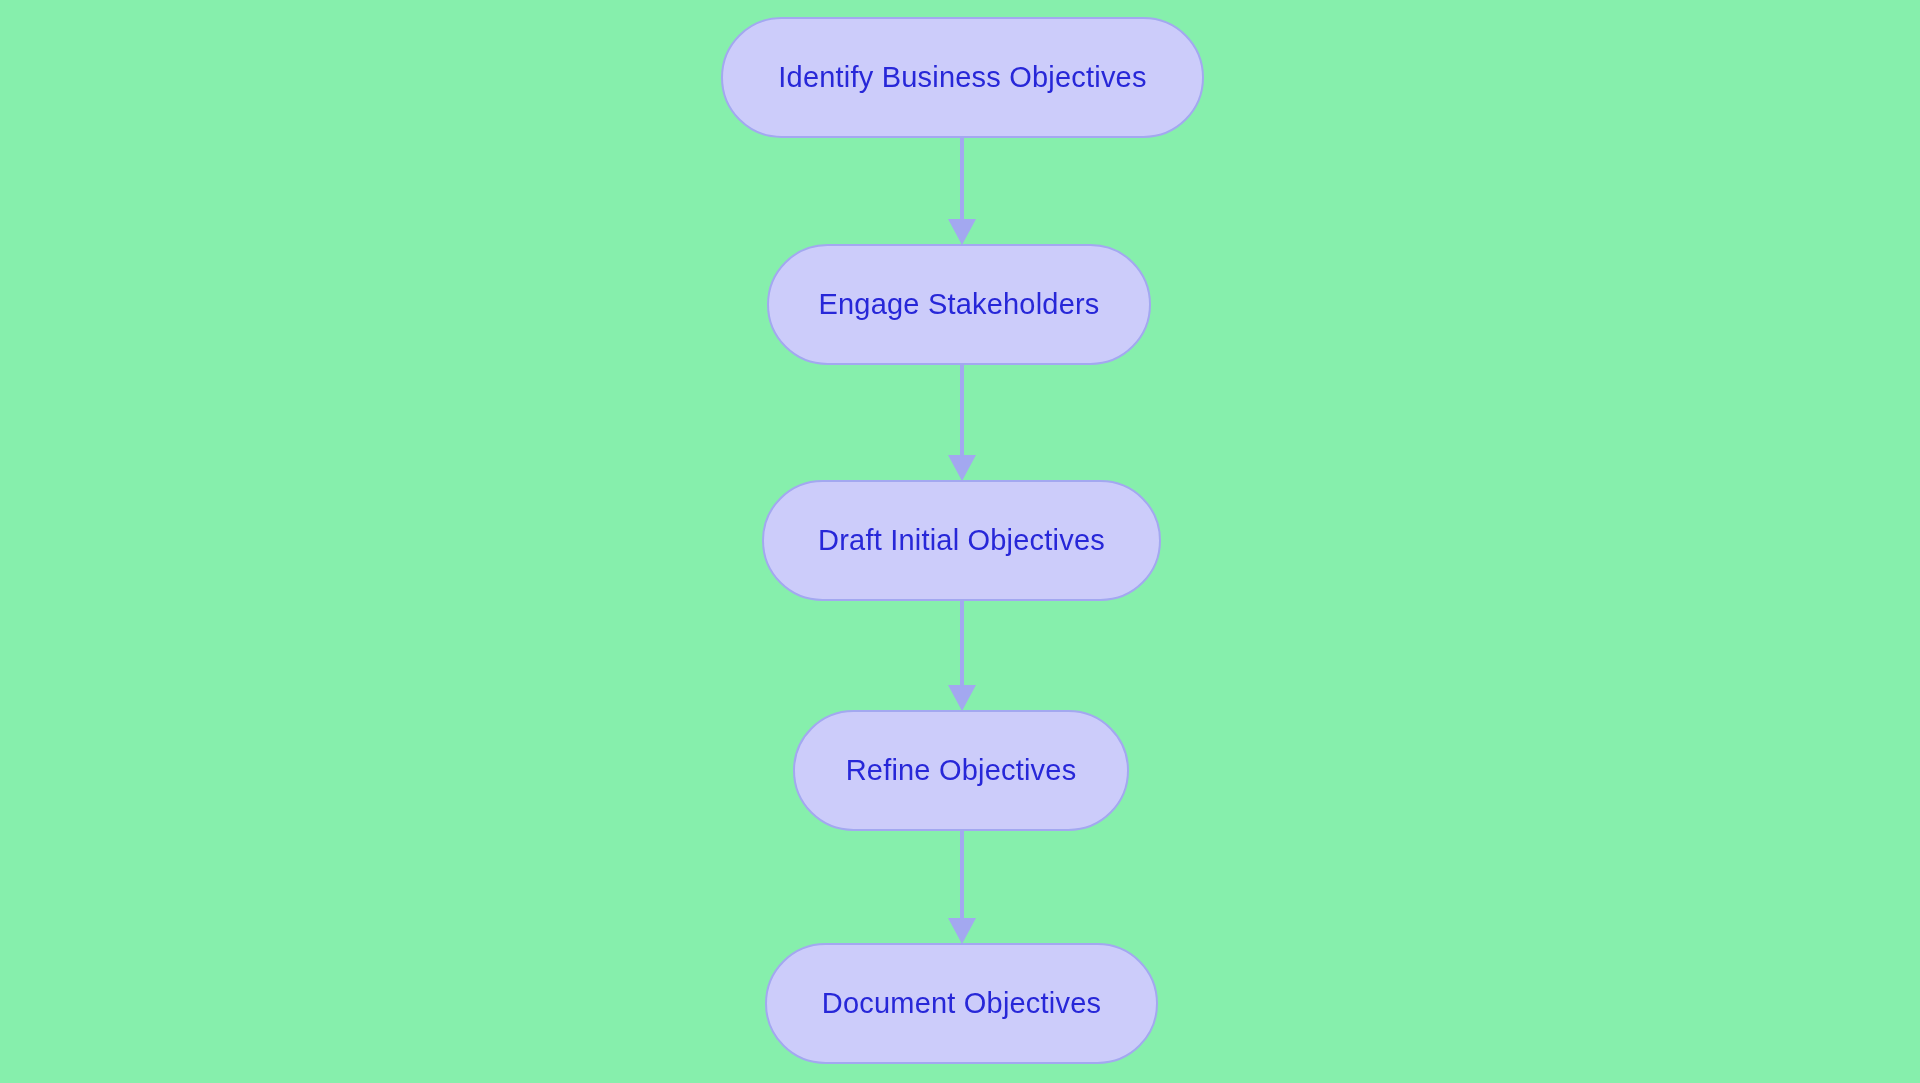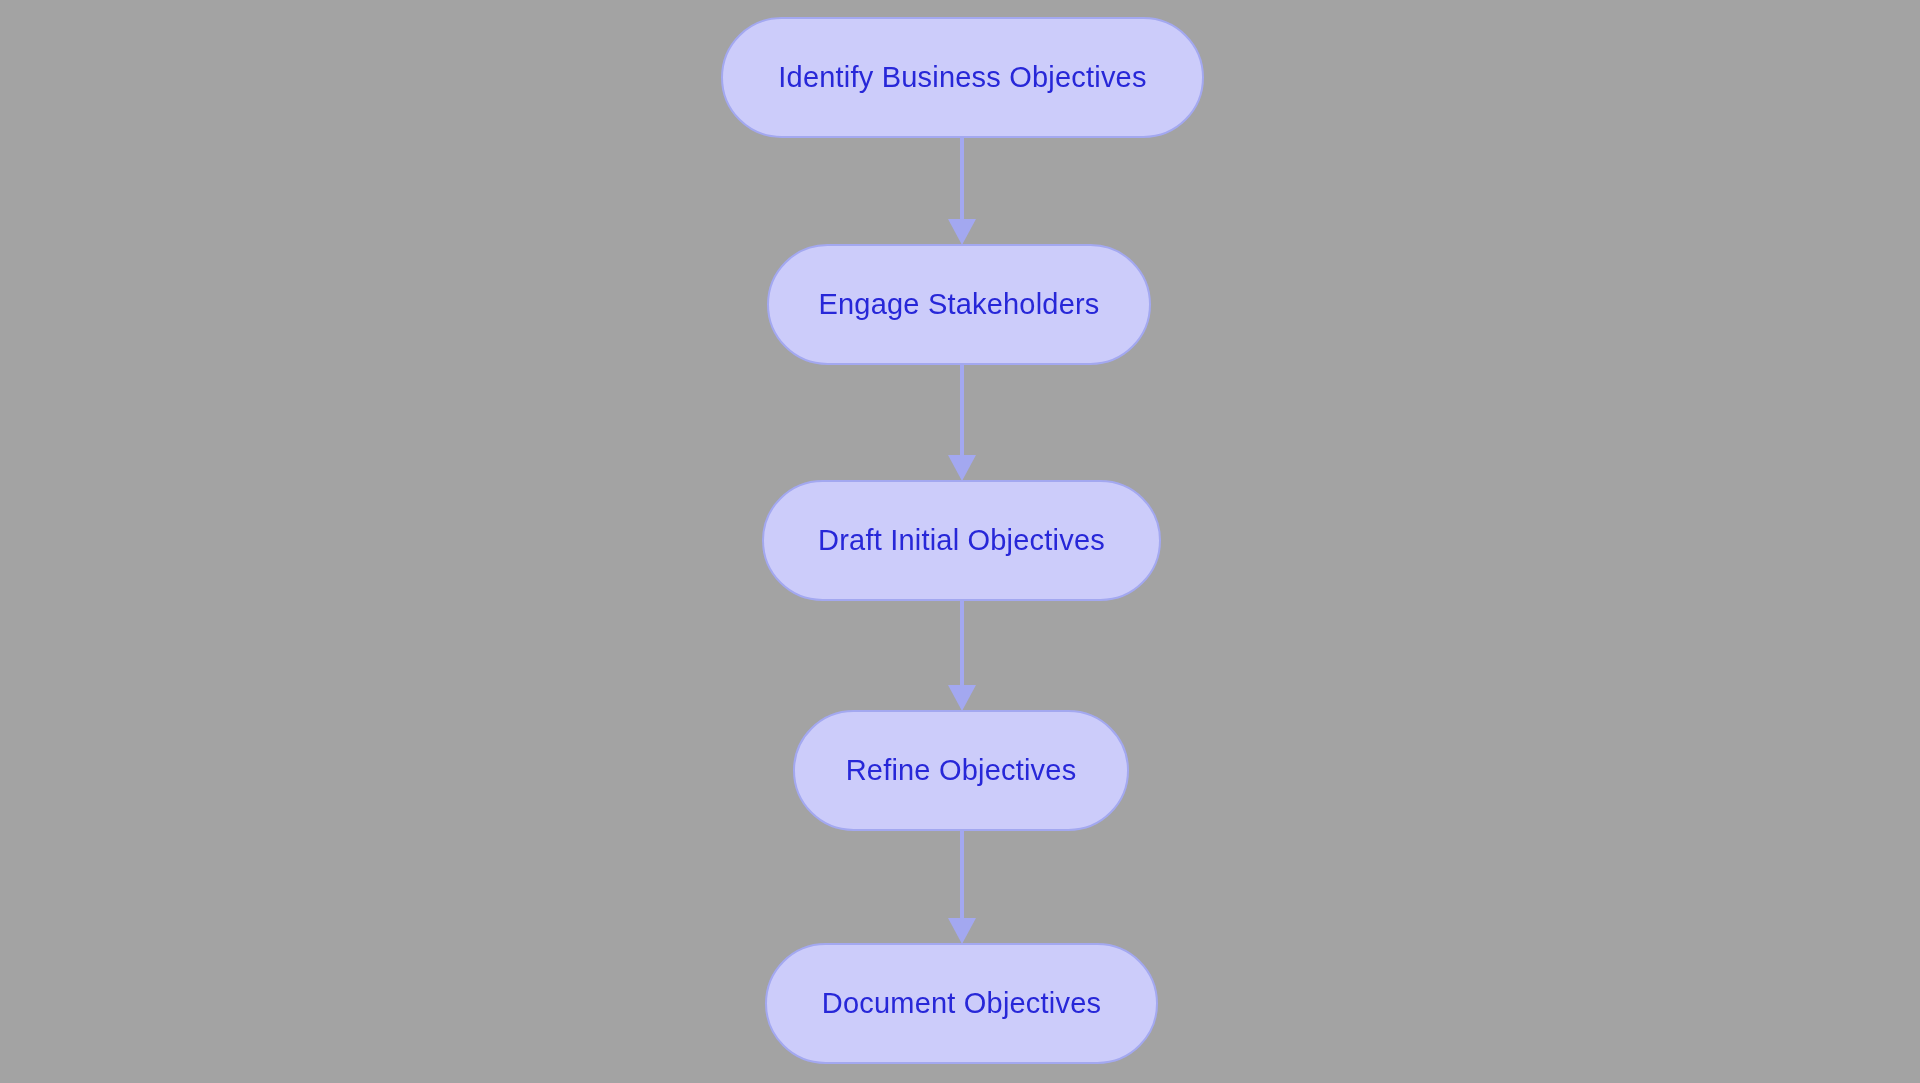--- a/index.html
+++ b/index.html
@@ -8,21 +8,21 @@
     padding: 0;
     background: #ffffff;
   }
   body {
     font-family: "Liberation Sans", sans-serif;
   }
   #canvas {
     position: relative;
     width: 1920px;
     height: 1083px;
-    background: #a3a3a3;
+    background: #86efac;
     overflow: hidden;
   }
   #flow-svg {
     position: absolute;
     left: 0;
     top: 0;
     width: 1920px;
     height: 1083px;
   }
   .node-shape {

